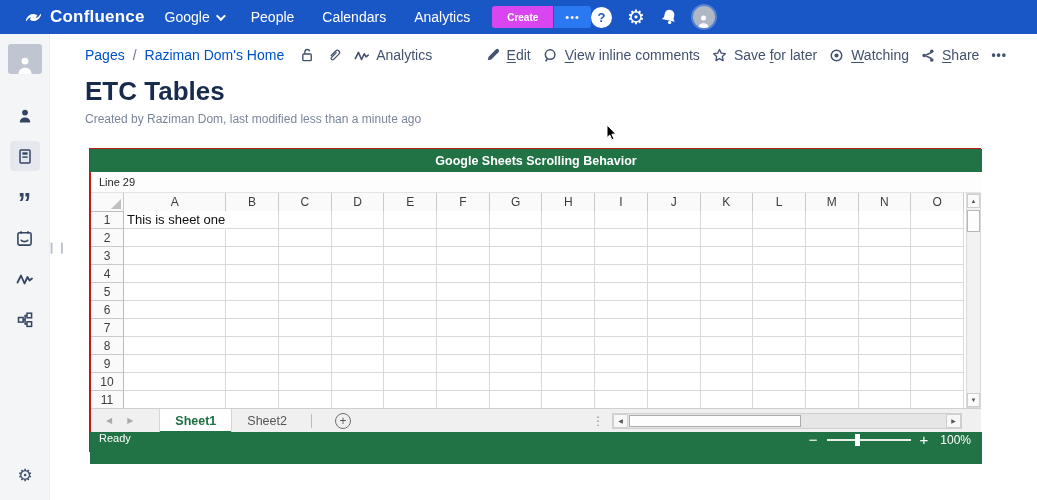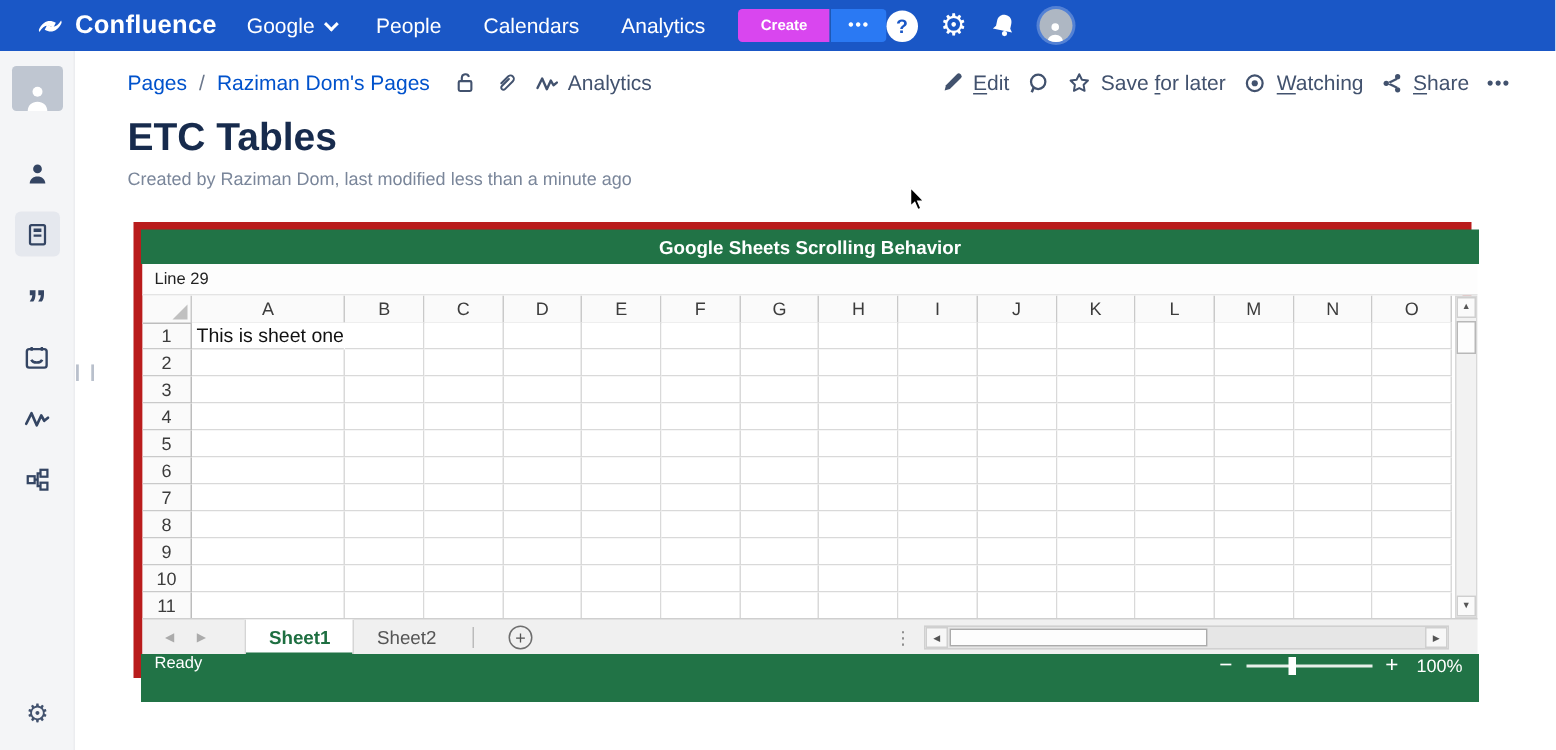--- a/index.html
+++ b/index.html
@@ -55,21 +55,21 @@
   .actions { margin-left:auto; display:flex; align-items:center; gap:12px; font-size:14px; color:#42526E; }
   .action { display:flex; align-items:center; gap:7px; cursor:pointer; white-space:nowrap; }
   .u { text-decoration:underline; text-underline-offset:2px; }
   .more-dots { letter-spacing:1px; font-weight:700; cursor:pointer; color:#42526E; font-size:12px; }
 
   .page-title { position:absolute; top:76px; left:85px; font-size:26px; font-weight:700; color:#172B4D; }
   .byline { position:absolute; top:112px; left:85px; font-size:12px; color:#7A869A; }
 
   
   .gsw { position:absolute; left:89px; top:148px; width:892px; height:304px; background:#fff;
-         border:6px solid #b91c1c; }
+         border:2px solid #b91c1c; }
   .gs-header { position:absolute; top:-1px; left:-1px; width:892px; height:23px; background:#217346;
                color:#fff; font-weight:700; font-size:12.5px; display:flex; align-items:center; justify-content:center; }
   .gs-linebar { position:absolute; top:22px; left:0; width:890px; height:21px; background:#FDFDFD;
                 border-bottom:1px solid #E4E4E4; font-size:11px; color:#222; line-height:20px; padding-left:8px; }
   .gs-sheet { position:absolute; top:43px; left:0; width:890px; height:215px; overflow:hidden; }
   .sheet-grid { position:absolute; top:0; left:0; width:873px; display:grid;
                 grid-template-columns:33px repeat(15, 1fr); grid-auto-rows:18px; font-size:12px; }
   .gcell { border-right:1px solid #D9D9D9; border-bottom:1px solid #D9D9D9; background:#fff;
            display:flex; align-items:center; justify-content:center; color:#333; overflow:visible; }
   .gcell.corner, .gcell.colhead { height:19px; background:#FAFAFA; border-right:1px solid #C9C9C9;
@@ -218,21 +218,21 @@
     </svg>
   </div>
   <span class="sb-gear">⚙</span>
 </div>
 <span class="sb-resize">❙❙</span>
 
 <div class="crumbrow">
   <div class="crumbs">
     <a class="crumb-link">Pages</a>
     <span class="crumb-sep">/</span>
-    <a class="crumb-link">Raziman Dom's Pages</a>
+    <a class="crumb-link">Raziman Dom's Home</a>
   </div>
   <div class="meta-icons">
     <span>
       <svg width="15" height="16" viewBox="0 0 16 16" fill="none" stroke="#42526E" stroke-width="1.5">
         <rect x="3" y="7" width="9" height="7" rx="1"></rect>
         <path d="M5.2 7V4.6A2.6 2.6 0 0 1 10.3 4"></path>
       </svg>
     </span>
     <span>
       <svg width="15" height="16" viewBox="0 0 16 16" fill="none" stroke="#42526E" stroke-width="1.4" stroke-linecap="round">
@@ -251,20 +251,21 @@
       <svg width="14" height="14" viewBox="0 0 16 16" fill="#42526E">
         <path d="M2 14l1-4 8.5-8.5a1.8 1.8 0 0 1 2.5 0l.5.5a1.8 1.8 0 0 1 0 2.5L6 13z"></path>
       </svg>
       <span><span></span><span class="u">E</span><span>dit</span></span>
     </span>
     <span class="action">
       <svg width="15" height="15" viewBox="0 0 16 16" fill="none" stroke="#42526E" stroke-width="1.6">
         <circle cx="7.6" cy="7" r="5.1"></circle>
           <path d="M4.4 11.2L3 14.4" stroke-width="1.8"></path>
       </svg>
+      <span><span></span><span class="u">V</span><span>iew inline comments</span></span>
     </span>
     <span class="action">
       <svg width="15" height="15" viewBox="0 0 16 16" fill="none" stroke="#42526E" stroke-width="1.4" stroke-linejoin="round">
         <path d="M8 1.6l1.9 3.9 4.3.6-3.1 3 .7 4.3L8 11.4l-3.8 2 .7-4.3-3.1-3 4.3-.6z"></path>
       </svg>
       <span><span>Save </span><span class="u">f</span><span>or later</span></span>
     </span>
     <span class="action">
       <svg width="15" height="15" viewBox="0 0 16 16">
         <circle cx="8" cy="8" r="5.6" fill="none" stroke="#42526E" stroke-width="1.6"></circle>

